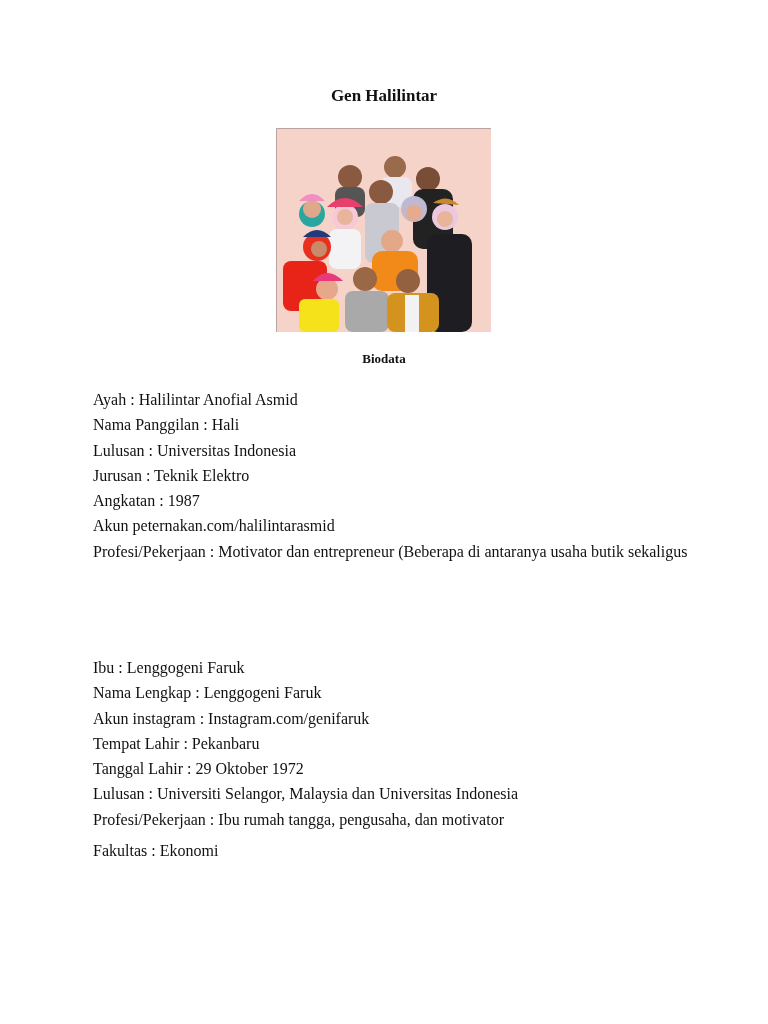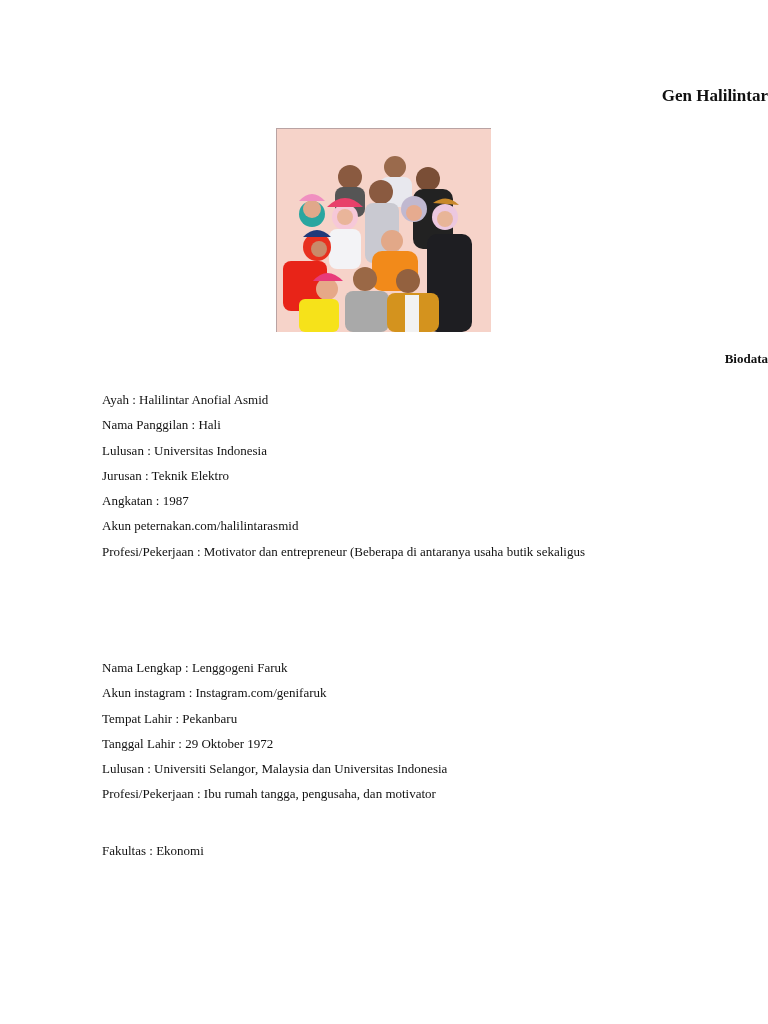--- a/index.html
+++ b/index.html
@@ -1,27 +1,27 @@
 <!DOCTYPE html>
 <html><head>
 <meta charset="utf-8">
 <style>
   html, body { margin: 0; padding: 0; background: #ffffff; }
   body { width: 768px; height: 1024px; position: relative; overflow: hidden;
          font-family: "Liberation Serif", "DejaVu Serif", serif; color: #111; }
-  .title { position: absolute; top: 86px; left: 0; width: 768px; text-align: right;
+  .title { position: absolute; top: 86px; left: 0; width: 768px; text-align: center;
            font-size: 17px; font-weight: bold; }
   .photo { position: absolute; left: 276px; top: 128px; width: 214px; height: 203px;
            background: #f6d3c9; border-top: 1px solid #b9a3a3; border-left: 1px solid #b9a3a3;
            overflow: hidden; }
   .photo svg { display: block; }
-  .subtitle { position: absolute; top: 351px; left: 0; width: 768px; text-align: right;
+  .subtitle { position: absolute; top: 351px; left: 0; width: 768px; text-align: center;
               font-size: 13px; font-weight: bold; }
   .lines { position: absolute; left: 93px; width: 600px; }
-  .line { font-size: 13px; line-height: 25.3px; white-space: nowrap; margin-left: 9px; }
+  .line { font-size: 16px; line-height: 25.3px; white-space: nowrap; }
   .block1 { top: 387px; }
   .block2 { top: 655px; }
   .block3 { top: 838px; }
 </style>
 </head>
 <body>
 
 <div class="title">Gen Halilintar</div>
 
 <div class="photo" title="Gen Halilintar family group photo">
@@ -74,20 +74,21 @@
   <div class="line">Ayah : Halilintar Anofial Asmid</div>
   <div class="line">Nama Panggilan : Hali</div>
   <div class="line">Lulusan : Universitas Indonesia</div>
   <div class="line">Jurusan : Teknik Elektro</div>
   <div class="line">Angkatan : 1987</div>
   <div class="line">Akun peternakan.com/halilintarasmid</div>
   <div class="line">Profesi/Pekerjaan : Motivator dan entrepreneur (Beberapa di antaranya usaha butik sekaligus</div>
 </div>
 
 <div class="lines block2">
+  <div class="line">Ibu : Lenggogeni Faruk</div>
   <div class="line">Nama Lengkap : Lenggogeni Faruk</div>
   <div class="line">Akun instagram : Instagram.com/genifaruk</div>
   <div class="line">Tempat Lahir : Pekanbaru</div>
   <div class="line">Tanggal Lahir : 29 Oktober 1972</div>
   <div class="line">Lulusan : Universiti Selangor, Malaysia dan Universitas Indonesia</div>
   <div class="line">Profesi/Pekerjaan : Ibu rumah tangga, pengusaha, dan motivator</div>
 </div>
 
 <div class="lines block3">
   <div class="line">Fakultas : Ekonomi</div>

